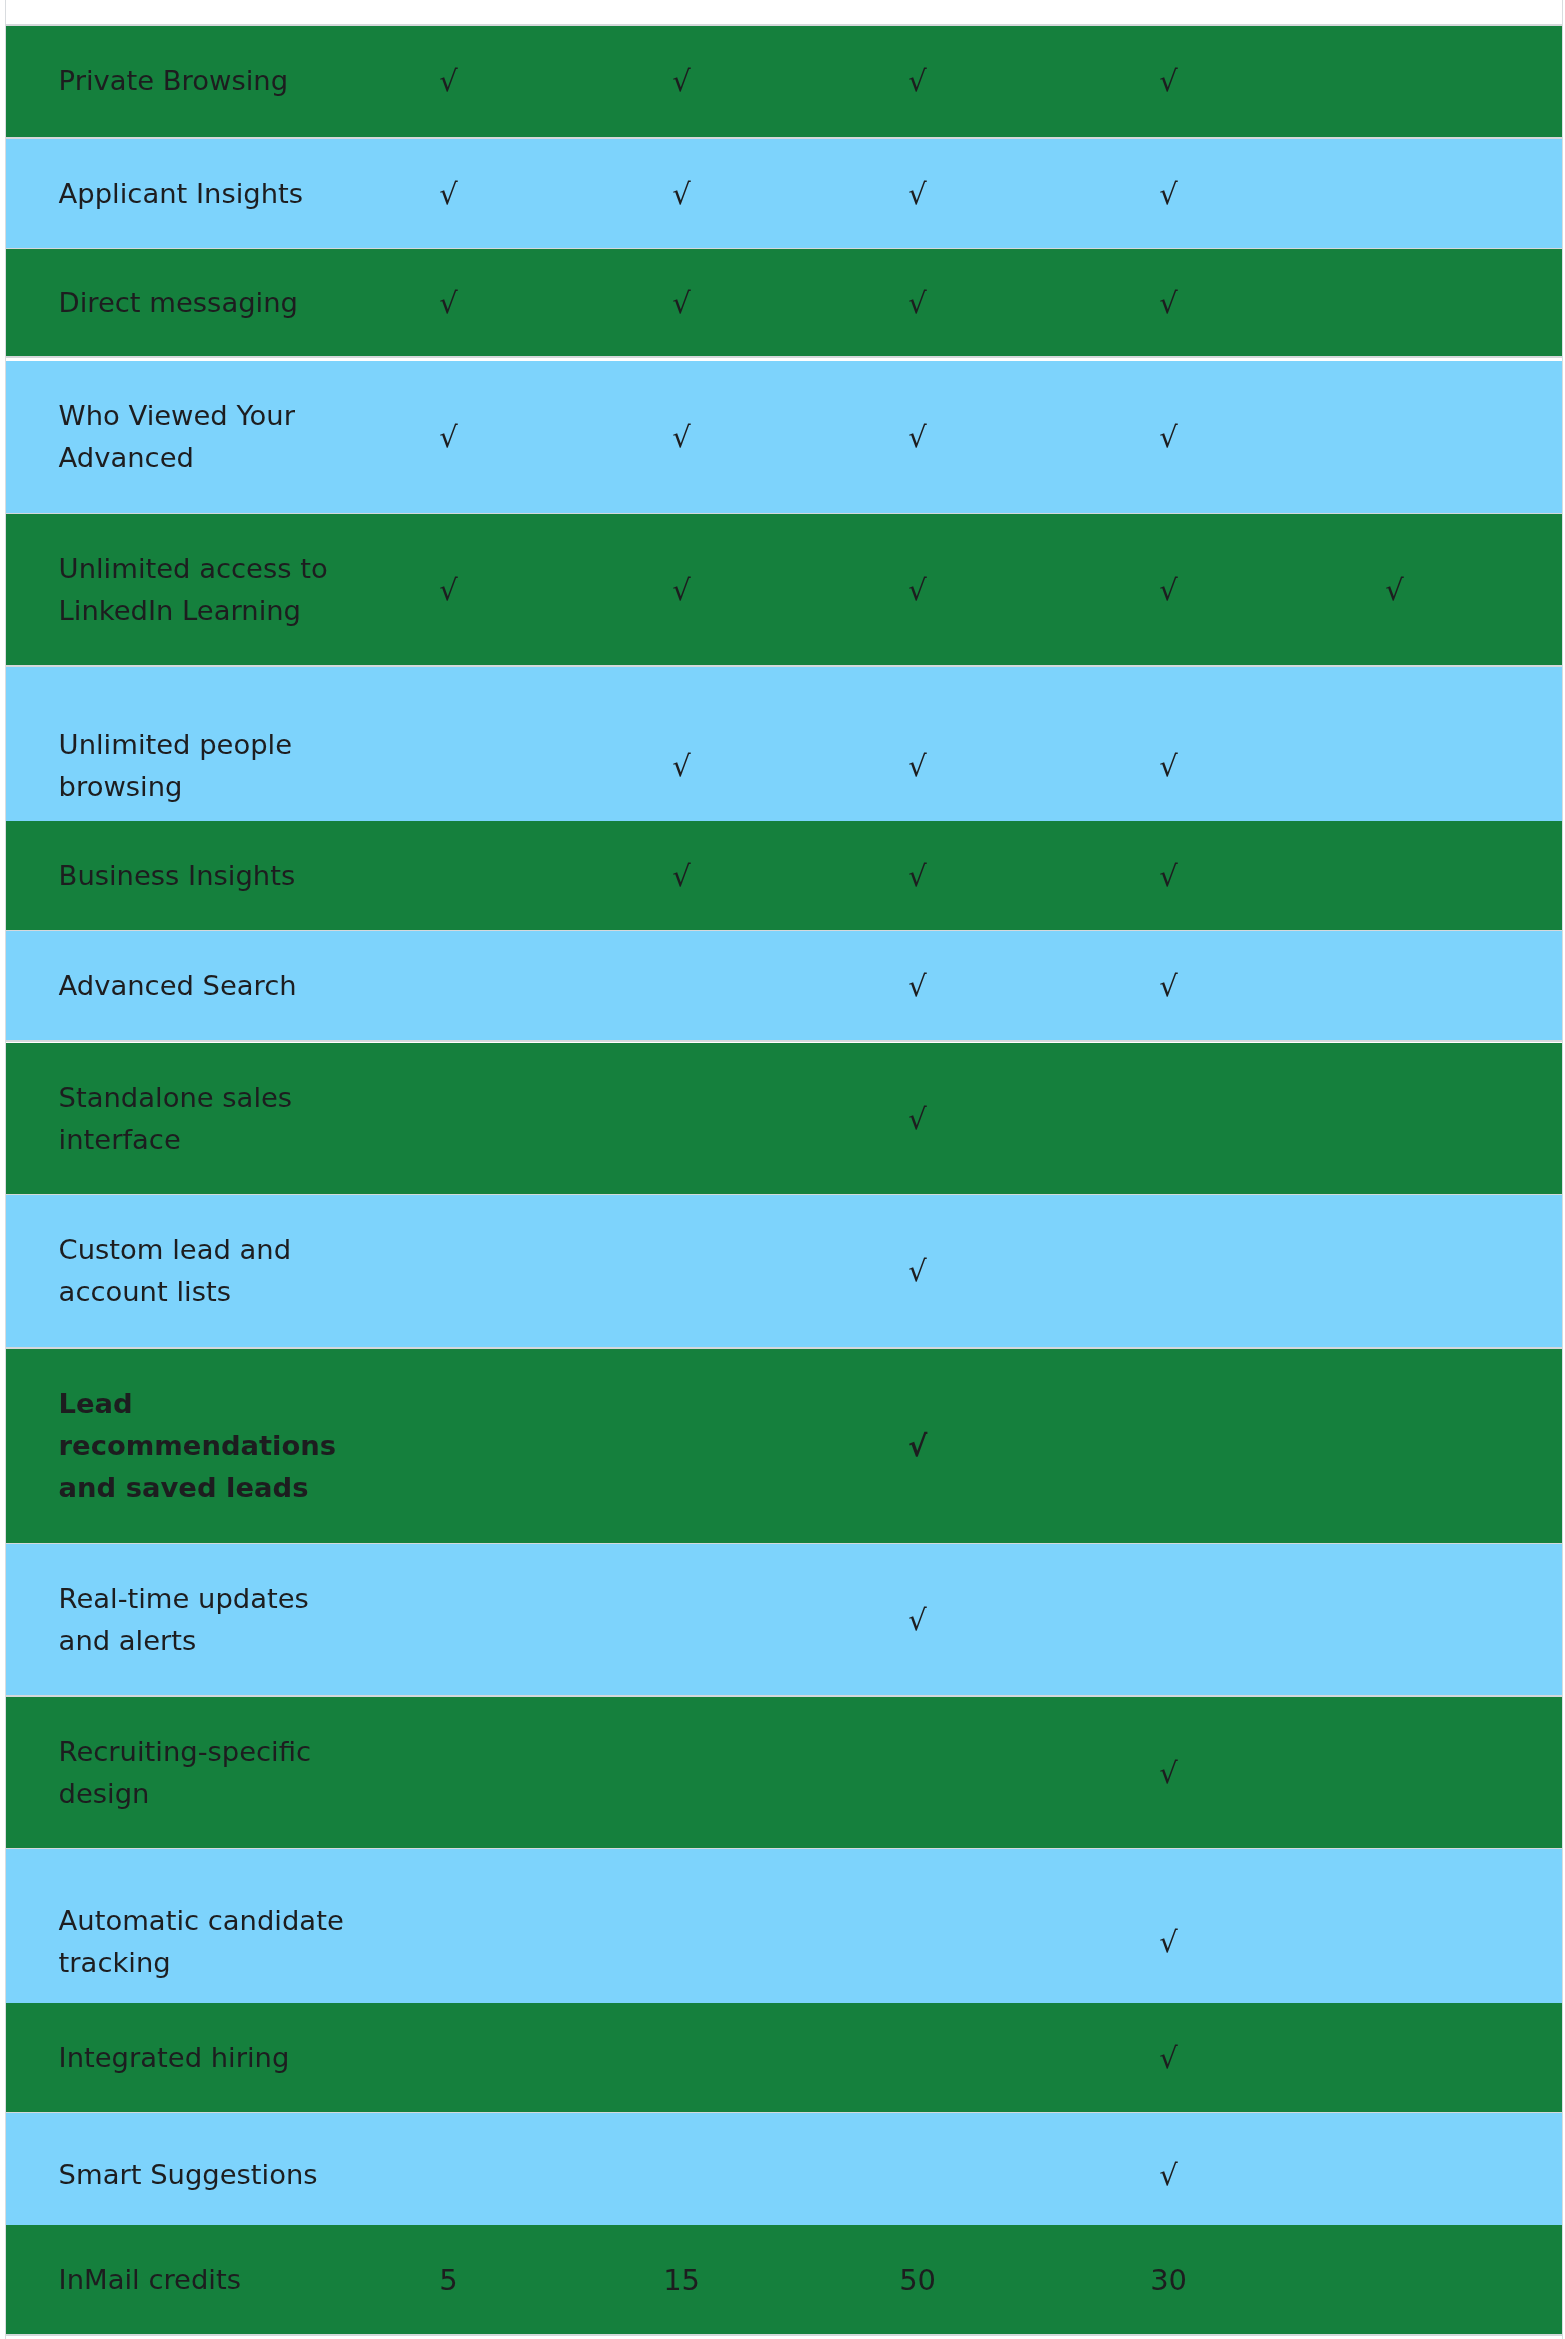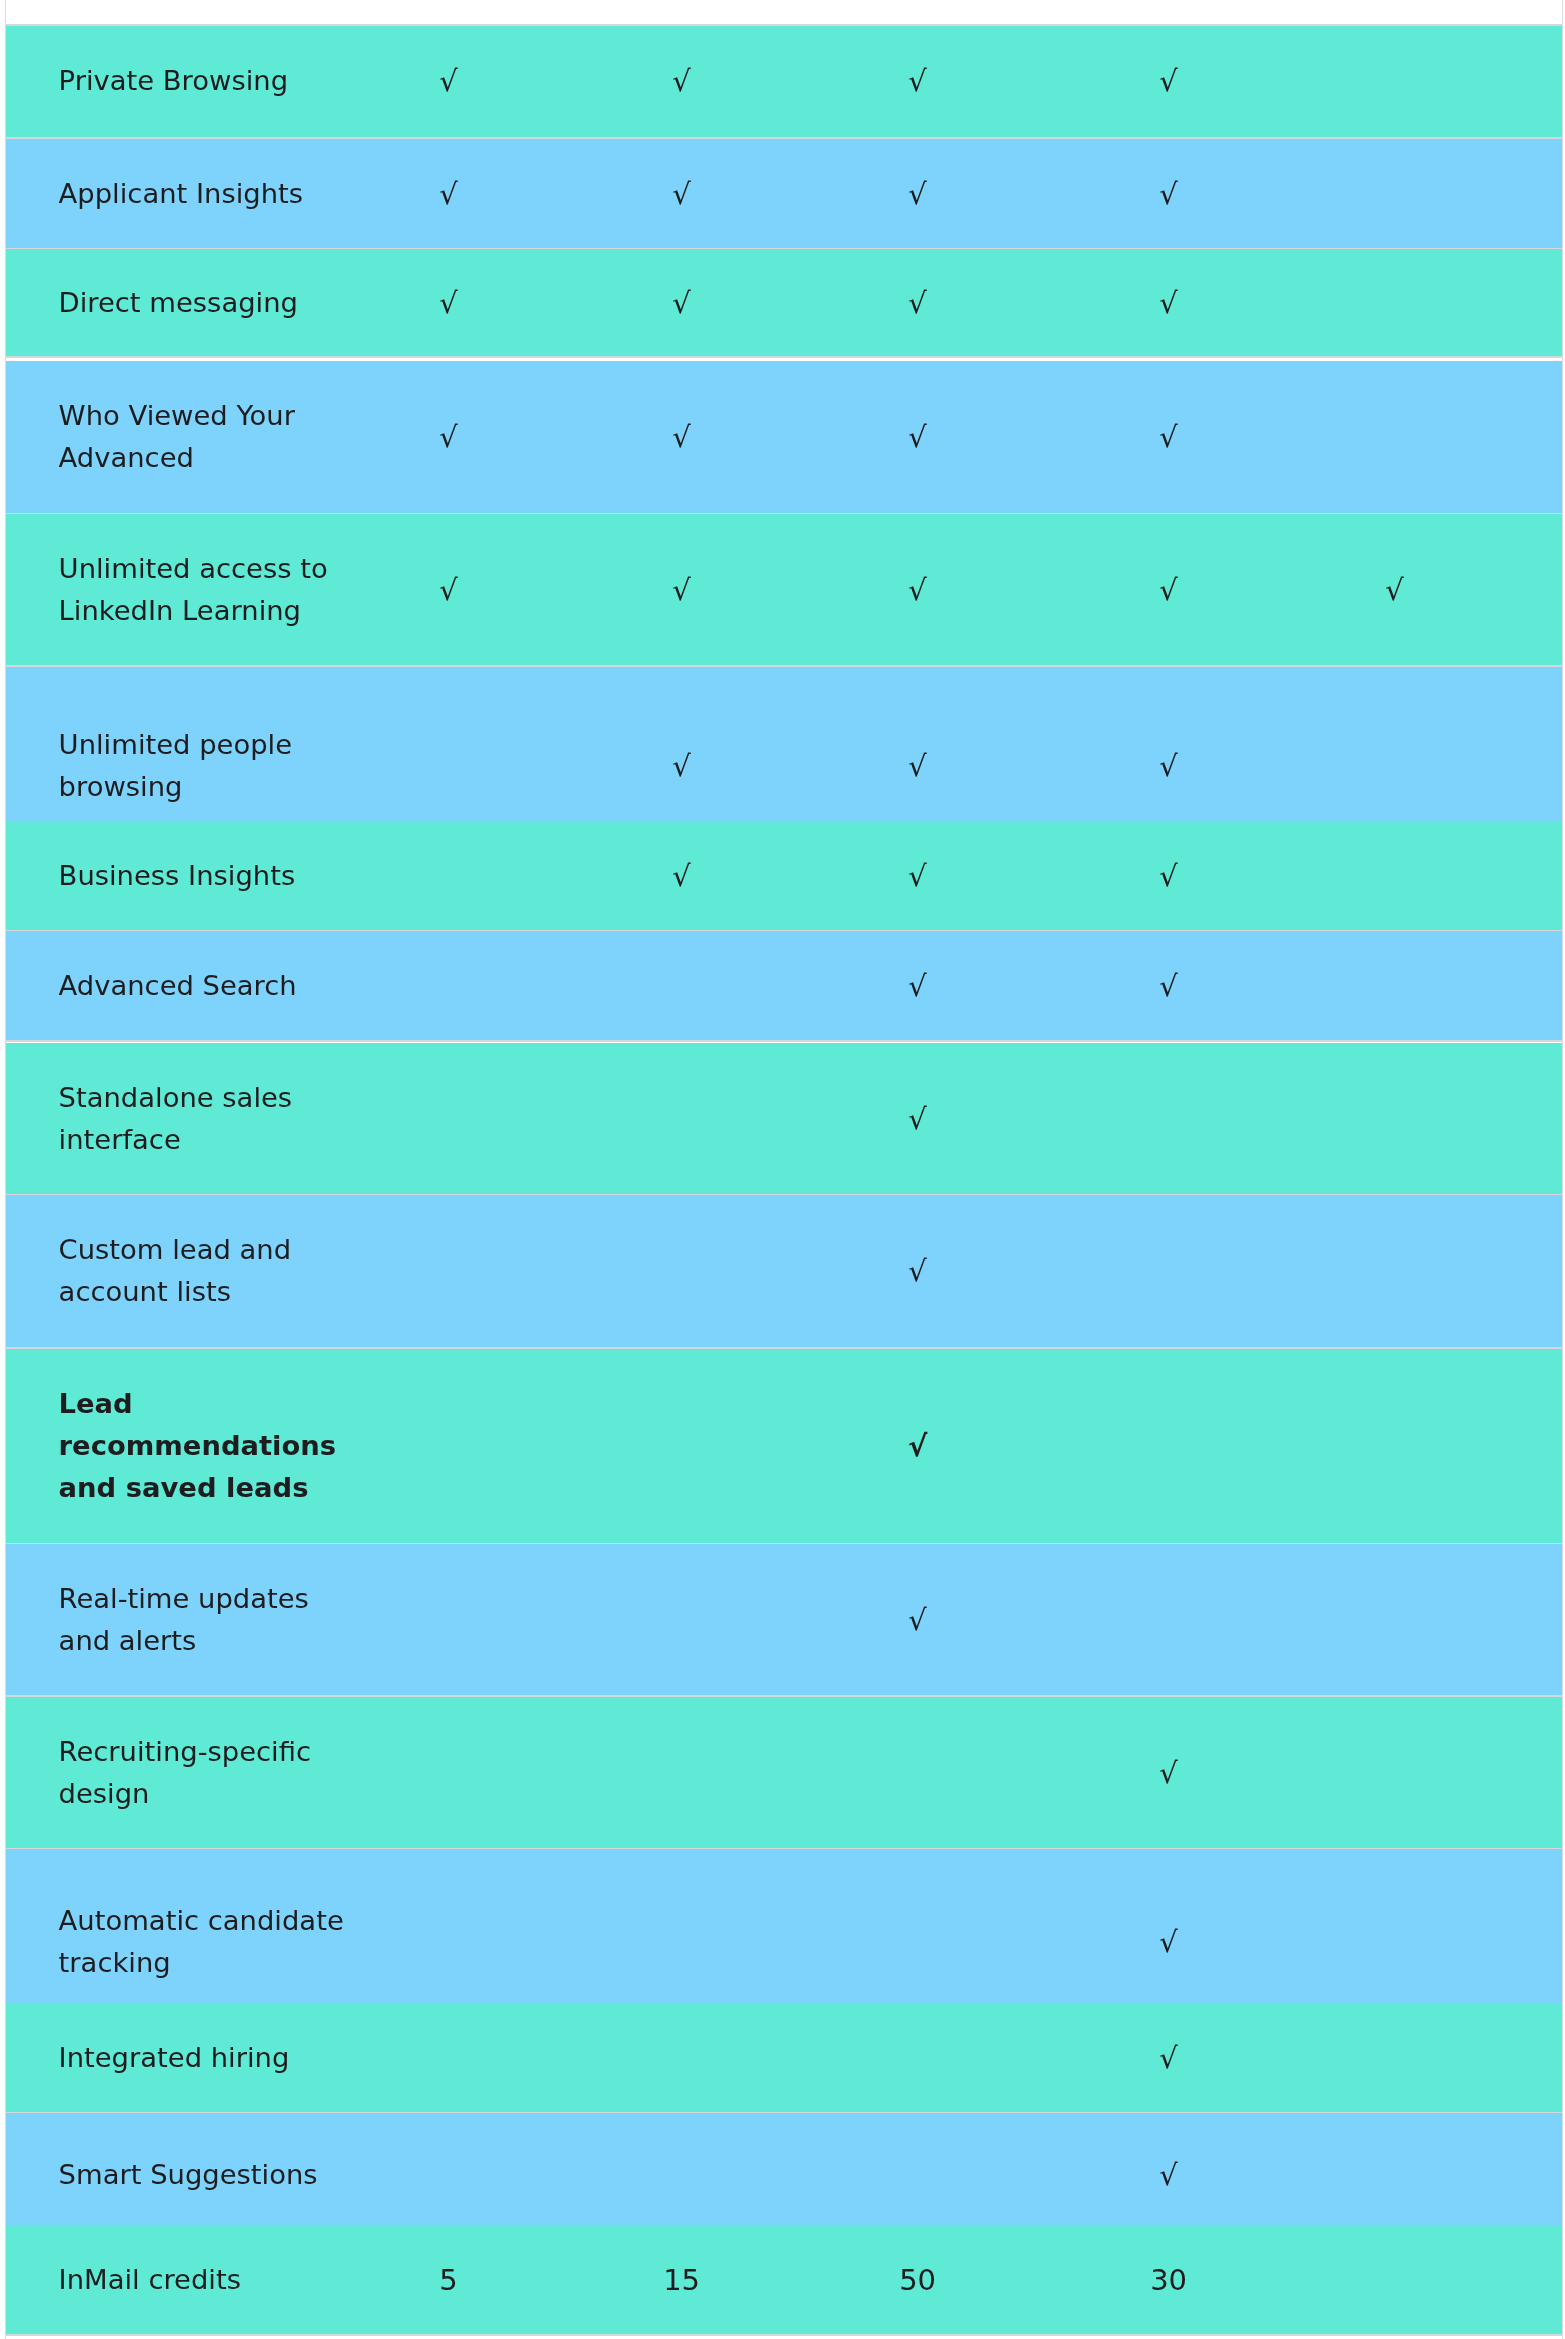--- a/index.html
+++ b/index.html
@@ -2,21 +2,21 @@
 <html style="font-size:14.6px"><head>
   <meta charset="utf-8">
   <style>
     html, body { margin: 0; padding: 0; background: #ffffff; }
     body { width: 1565px; height: 2339px; overflow: hidden; position: relative;
            font-family: "DejaVu Sans", "Liberation Sans", sans-serif; color: #1d1d1f; }
     .table-wrap { position: absolute; left: 4.6px; top: 0; width: 1558px; height: 2339px;
                   border-left: 1.8px solid #d9dcdf; border-right: 1.8px solid #d9dcdf; box-sizing: border-box; }
     .top-strip { height: 25.6px; background: #ffffff; border-bottom: 2.7px solid #d5d8db; box-sizing: border-box; }
     .row { position: absolute; left: 0; right: 0; box-sizing: border-box; border-bottom: 2.7px solid #d5d8db; }
-    .row.shaded { background: #5eead4; }
+    .row.shaded { background: #15803d; }
     .row.plain { background: #7dd3fc; }
     .label { position: absolute; left: 53px; top: 50%; transform: translateY(-50%);
              width: 302px; font-size: 27.4px; line-height: 42px; }
     .cell { position: absolute; top: 50%; transform: translate(-50%, -50%);
             font-size: 29px; line-height: 42px; text-align: center; min-width: 18.3px; }
   </style>
 </head>
 <body>
 
 <div class="table-wrap">

